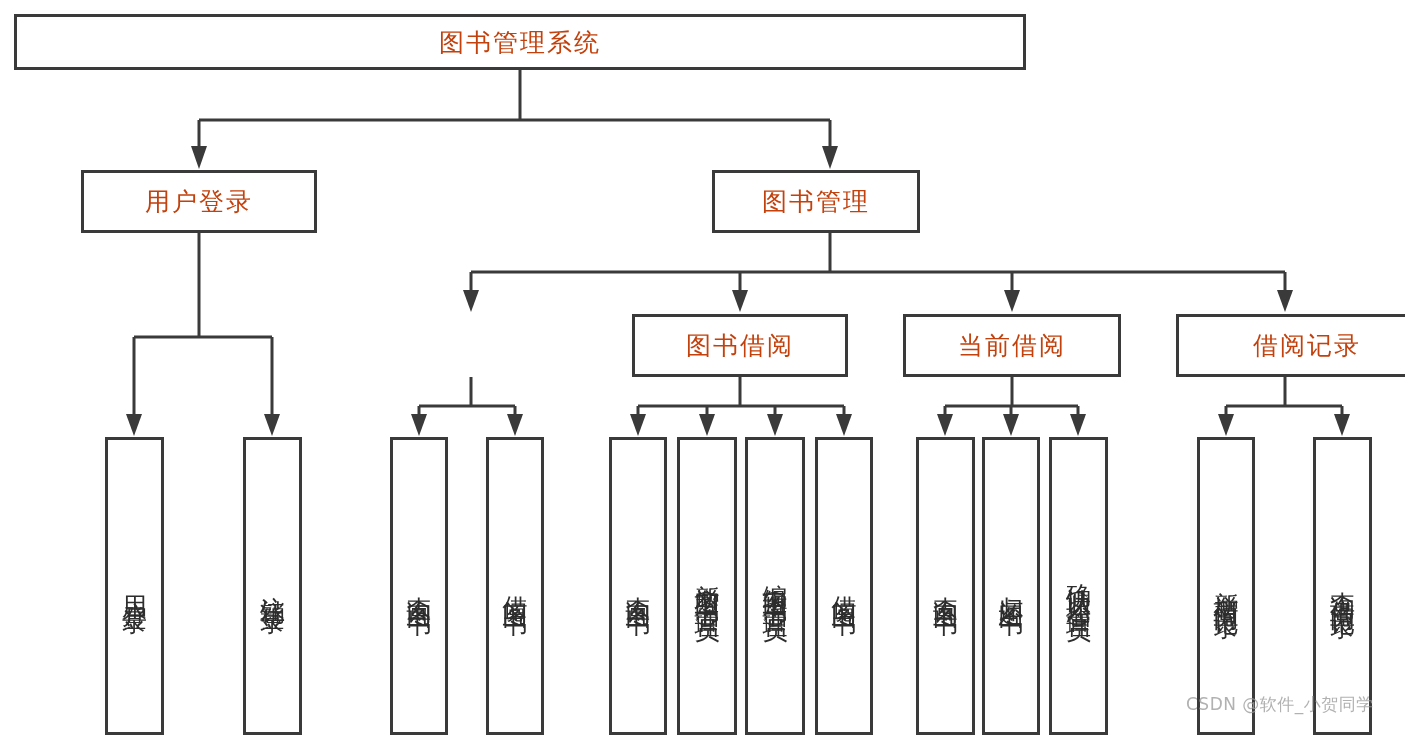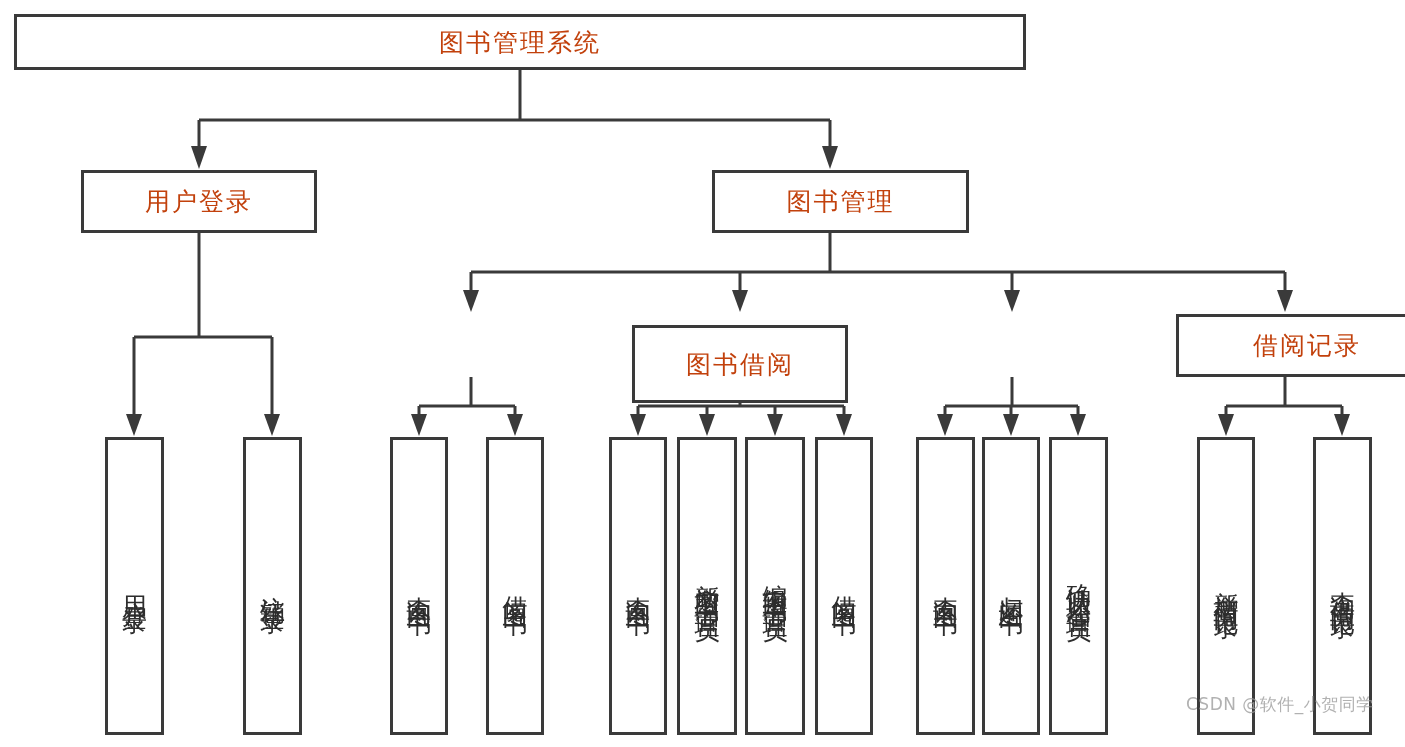--- a/index.html
+++ b/index.html
@@ -85,26 +85,29 @@
     </g>
   </svg>
 
   <div class="hnode" style="left:14px;top:14px;width:1012px;height:56px;">
     <span>图书管理系统</span>
   </div>
 
   <div class="hnode" style="left:81px;top:170px;width:236px;height:63px;">
     <span>用户登录</span>
   </div>
-  <div class="hnode" style="left:712px;top:170px;width:257px;height:63px;">
+  <div class="hnode" style="left:712px;top:170px;width:208px;height:63px;">
     <span>图书管理</span>
   </div>
 
-  <div class="hnode" style="left:632px;top:325px;width:216px;height:78px;">
+  <div class="hnode" style="left:632px;top:314px;width:216px;height:63px;">
     <span>图书借阅</span>
+  </div>
+  <div class="hnode" style="left:903px;top:314px;width:218px;height:63px;">
+    <span>当前借阅</span>
   </div>
   <div class="hnode" style="left:1176px;top:314px;width:262px;height:63px;">
     <span>借阅记录</span>
   </div>
 
   <div class="vnode" style="left:105px;top:437px;width:59px;height:298px;">
     <span>用户登录</span>
   </div>
   <div class="vnode" style="left:243px;top:437px;width:59px;height:298px;">
     <span>注销登录</span>

